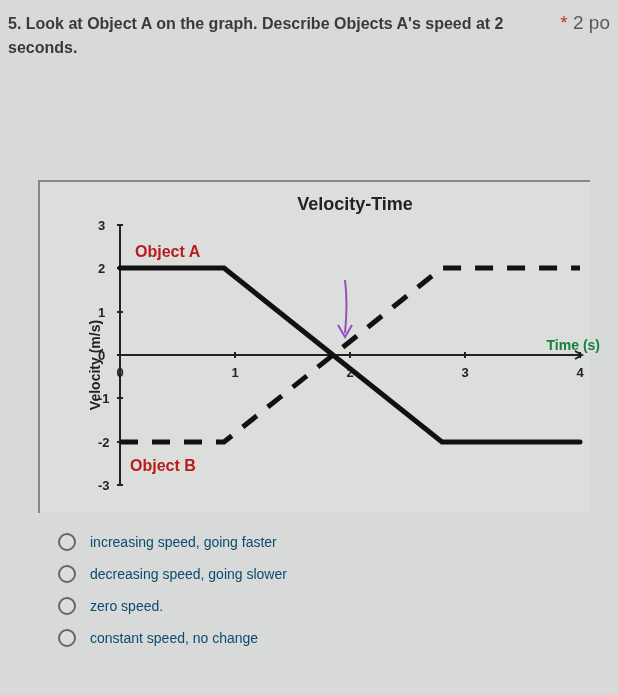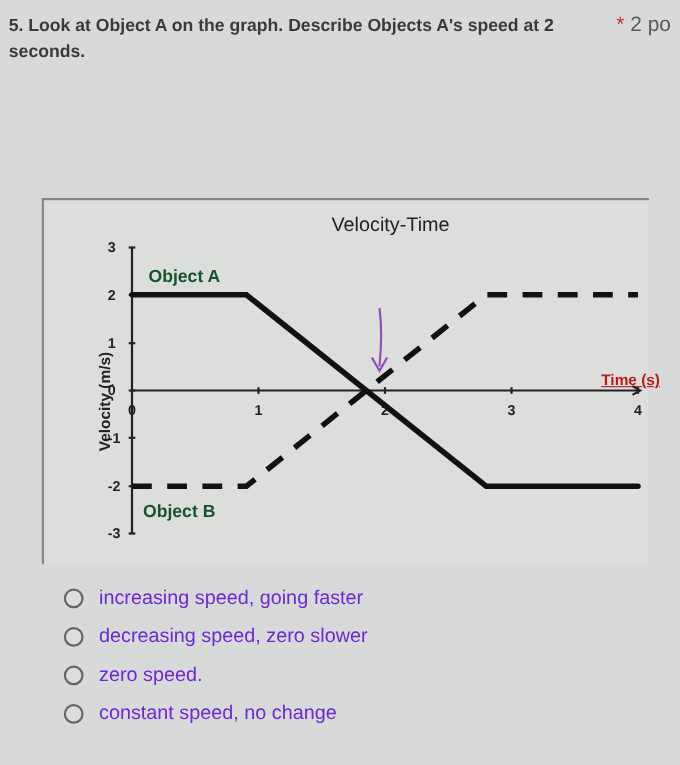--- a/index.html
+++ b/index.html
@@ -35,21 +35,21 @@
       border: 2px solid #888;
       border-right: none;
       border-bottom: none;
       margin: 0 20px 20px 30px;
       padding: 12px 0 8px 0;
       background: #dcdedc;
       position: relative;
     }
     .chart-title {
       text-align: center;
-      font-weight: normal;
+      font-weight: bold;
       font-size: 18px;
       color: #222;
       margin-bottom: 10px;
       padding-left: 80px;
     }
     .chart-area {
       position: relative;
       height: 280px;
       margin-left: 50px;
     }
@@ -63,22 +63,21 @@
       font-size: 14px;
       color: #222;
       white-space: nowrap;
     }
     .x-axis-label {
       position: absolute;
       right: -10px;
       top: 40%;
       font-weight: bold;
       font-size: 14px;
-      color: #b91c1c;
-      text-decoration: underline;
+      color: #15803d;
     }
     .plot {
       position: absolute;
       left: 30px;
       top: 0;
       width: 460px;
       height: 260px;
     }
     .y-tick {
       position: absolute;
@@ -109,21 +108,21 @@
       top: 127px;
       width: 2px;
       height: 6px;
       background: #222;
       transform: translateX(-50%);
     }
     .obj-label {
       position: absolute;
       font-weight: bold;
       font-size: 16px;
-      color: #14532d;
+      color: #b91c1c;
     }
     .options {
       margin-left: 50px;
       margin-top: 15px;
     }
     .option {
       display: flex;
       align-items: center;
       margin-bottom: 14px;
       cursor: pointer;
@@ -131,22 +130,22 @@
     .radio {
       width: 18px;
       height: 18px;
       border: 2px solid #666;
       border-radius: 50%;
       margin-right: 14px;
       background: #dcdedc;
       flex-shrink: 0;
     }
     .option-label {
-      font-size: 18px;
-      color: #6d28d9;
+      font-size: 14px;
+      color: #0c4a6e;
       text-align: right;
     }
   </style>
 </head>
 <body>
 
 <div class="question-header">
   <div class="question-text">5. Look at Object A on the graph.  Describe Objects A's speed at 2 seconds.</div>
   <div class="points">
     <span class="asterisk">*</span>
@@ -209,21 +208,21 @@
   </div>
 </div>
 
 <div class="options">
   <div class="option">
     <div class="radio"></div>
     <div class="option-label">increasing speed, going faster</div>
   </div>
   <div class="option">
     <div class="radio"></div>
-    <div class="option-label">decreasing speed, zero slower</div>
+    <div class="option-label">decreasing speed, going slower</div>
   </div>
   <div class="option">
     <div class="radio"></div>
     <div class="option-label">zero speed.</div>
   </div>
   <div class="option">
     <div class="radio"></div>
     <div class="option-label">constant speed, no change</div>
   </div>
 </div>

